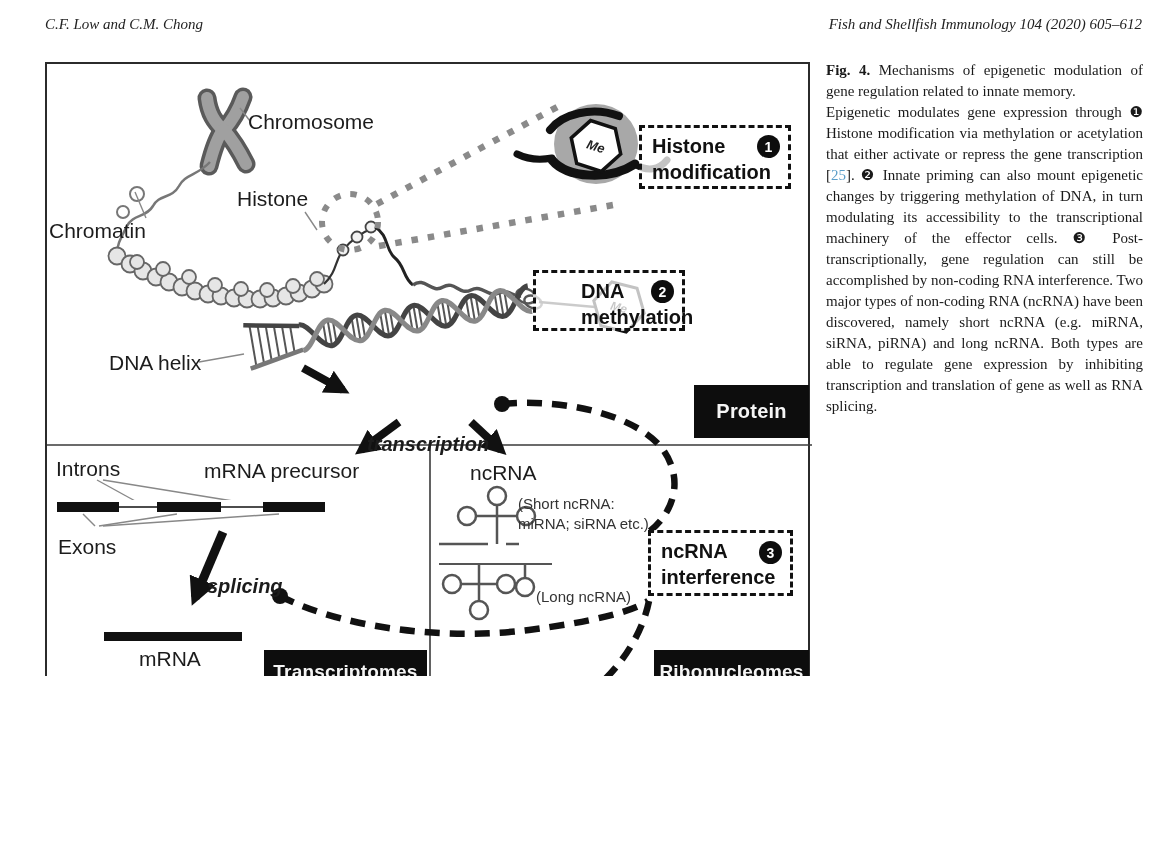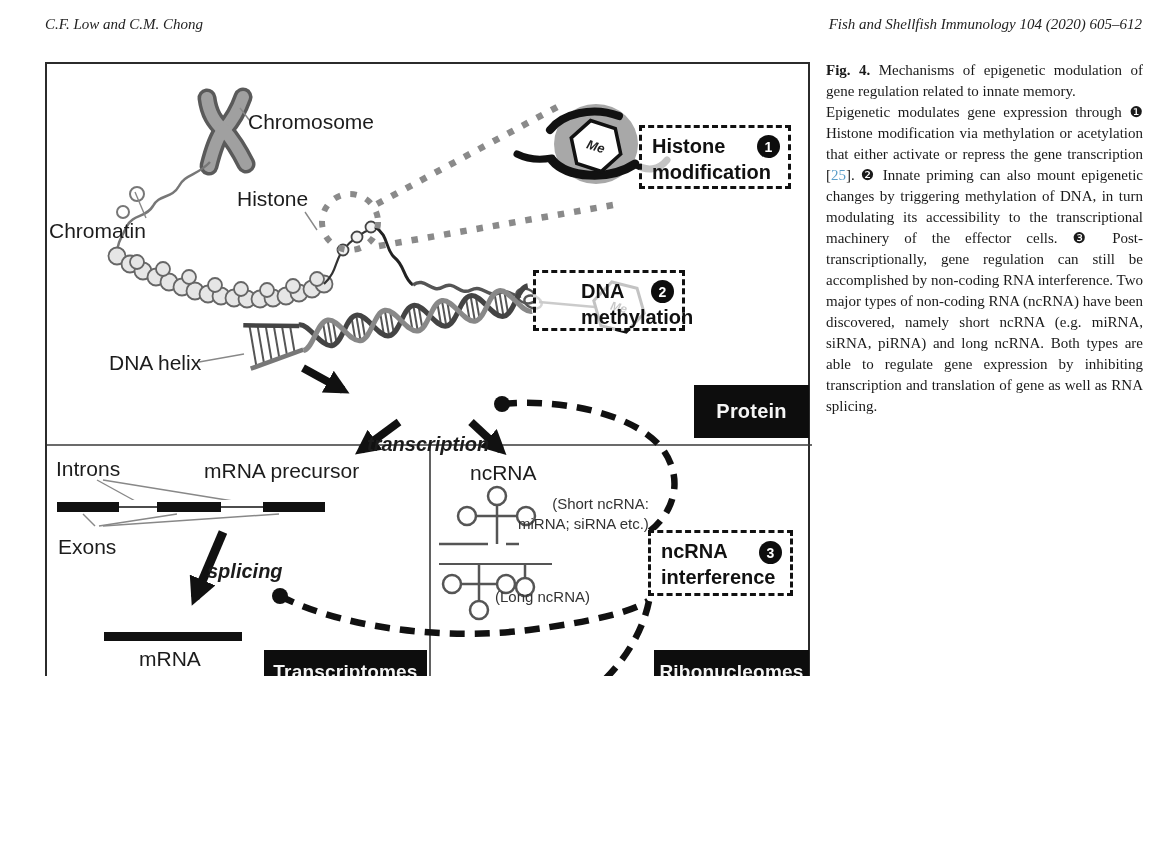--- a/index.html
+++ b/index.html
@@ -252,28 +252,28 @@
     </svg>
 
     <div class="lbl" style="left:201px;top:46px;">Chromosome</div>
     <div class="lbl" style="left:190px;top:123px;">Histone</div>
     <div class="lbl" style="left:2px;top:155px;">Chromatin</div>
     <div class="lbl" style="left:62px;top:287px;">DNA helix</div>
     <div class="lbl it" style="left:320px;top:329px;margin-top:40px;">transcription</div>
     <div class="lbl" style="left:9px;top:393px;">Introns</div>
     <div class="lbl" style="left:157px;top:395px;">mRNA precursor</div>
     <div class="lbl" style="left:11px;top:463px;margin-top:8px;">Exons</div>
-    <div class="lbl it" style="left:160px;top:496px;">splicing</div>
+    <div class="lbl it" style="left:160px;top:511px;">splicing</div>
     <div class="lbl" style="left:92px;top:583px;">mRNA</div>
     <div class="lbl" style="left:423px;top:397px;">ncRNA</div>
-    <div class="lbl small" style="left:471px;top:430px;text-align:right;">
+    <div class="lbl small" style="left:471px;top:430px;">
       <span>(Short ncRNA:</span><br>
       <span>miRNA; siRNA etc.)</span>
     </div>
-    <div class="lbl small" style="left:448px;top:523px;">(Long ncRNA)</div>
+    <div class="lbl small" style="left:489px;top:523px;">(Long ncRNA)</div>
     <div class="lbl it" style="left:250px;top:650px;font-style:italic;">translation</div>
     <div class="lbl" style="left:384px;top:712px;font-size:20px;">Protein</div>
 
     <div class="callout" style="left:592px;top:61px;width:152px;height:64px;">
       <span>Histone</span>
       <span class="badge" style="top:7px;">1</span><br>
       <span>modification</span>
     </div>
     <div class="callout" style="left:486px;top:206px;width:152px;height:61px;padding-left:45px;">
       <span>DNA</span>

